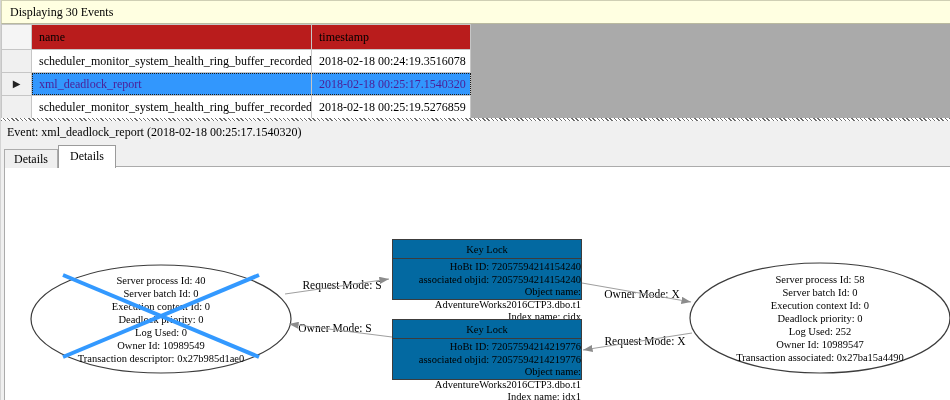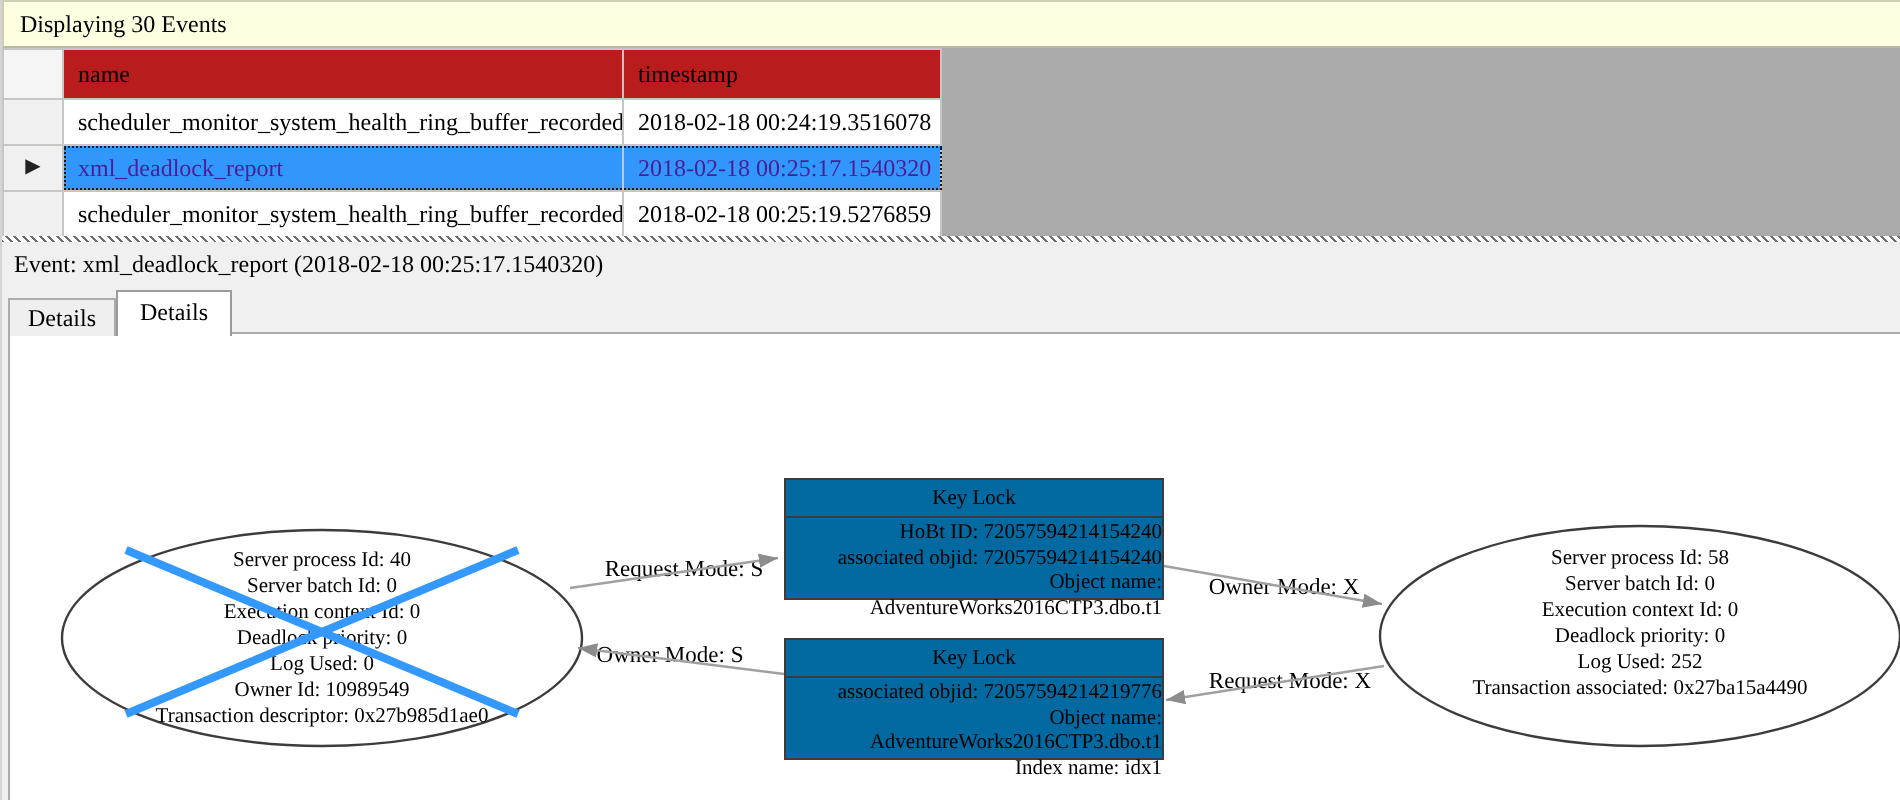--- a/index.html
+++ b/index.html
@@ -162,35 +162,38 @@
       <div>Owner Id: 10989549</div>
       <div>Transaction descriptor: 0x27b985d1ae0</div>
     </div>
 
     <div class="node-text" style="left:685px; top:106px; width:260px;">
       <div>Server process Id: 58</div>
       <div>Server batch Id: 0</div>
       <div>Execution context Id: 0</div>
       <div>Deadlock priority: 0</div>
       <div>Log Used: 252</div>
+      <div>Owner Id: 10989547</div>
       <div>Transaction associated: 0x27ba15a4490</div>
     </div>
 
     <div class="resource" style="left:387px; top:72px;">
       <div class="title">Key Lock</div>
       <div class="body">
         <div>HoBt ID: 72057594214154240</div>
         <div>associated objid: 72057594214154240</div>
         <div>Object name: AdventureWorks2016CTP3.dbo.t1</div>
+        <div>Index name: cidx</div>
       </div>
     </div>
 
     <div class="resource" style="left:387px; top:152px;">
       <div class="title">Key Lock</div>
       <div class="body">
+        <div>HoBt ID: 72057594214219776</div>
         <div>associated objid: 72057594214219776</div>
         <div>Object name: AdventureWorks2016CTP3.dbo.t1</div>
         <div>Index name: idx1</div>
       </div>
     </div>
 
     <div class="edge-label" style="left:337px; top:118px;">Request Mode: S</div>
     <div class="edge-label" style="left:330px; top:161px;">Owner Mode: S</div>
     <div class="edge-label" style="left:637px; top:127px;">Owner Mode: X</div>
     <div class="edge-label" style="left:640px; top:174px;">Request Mode: X</div>

